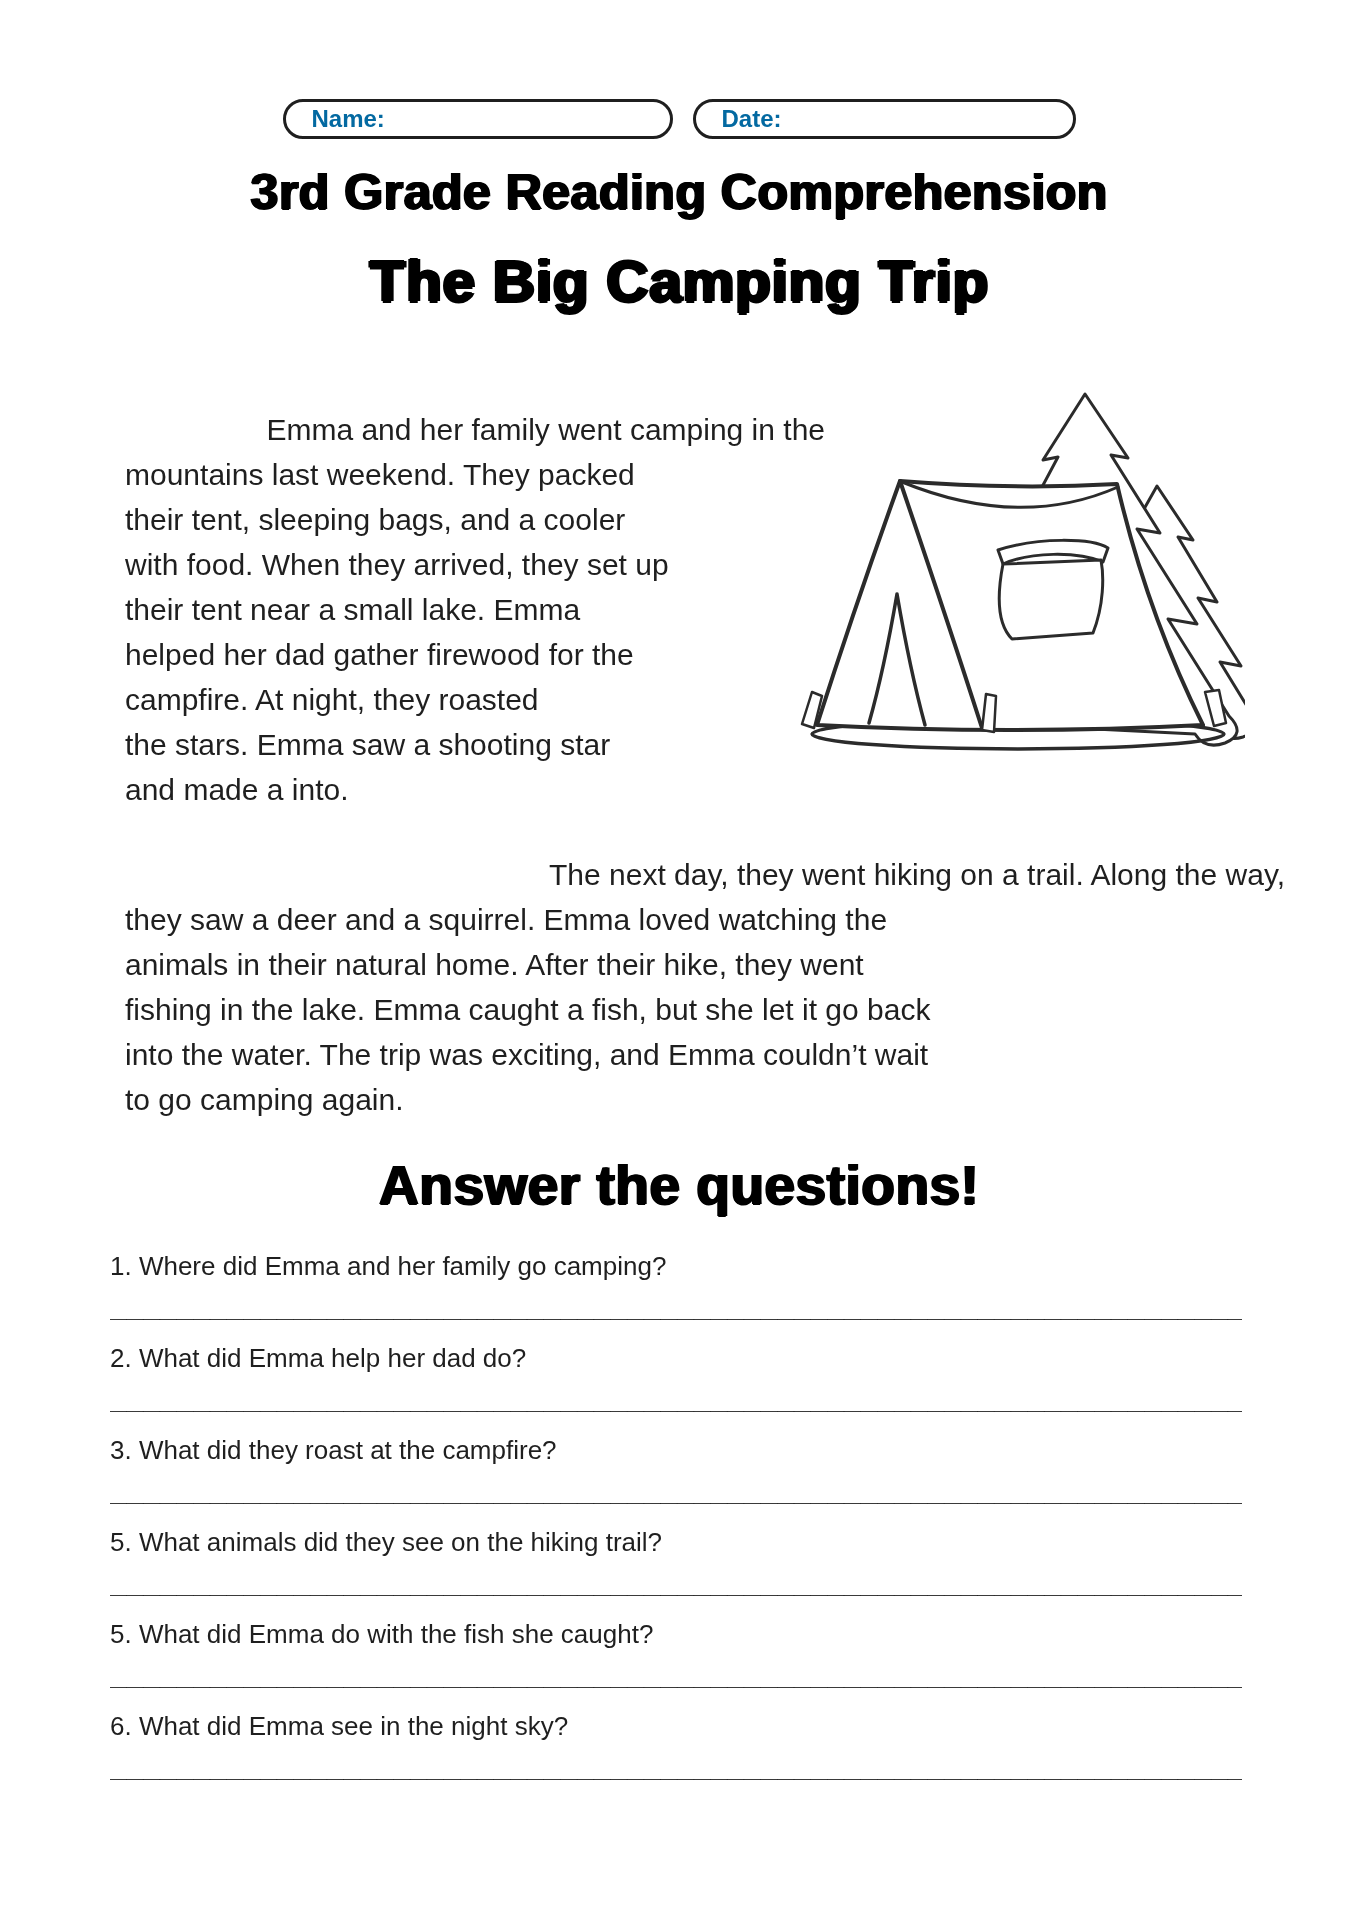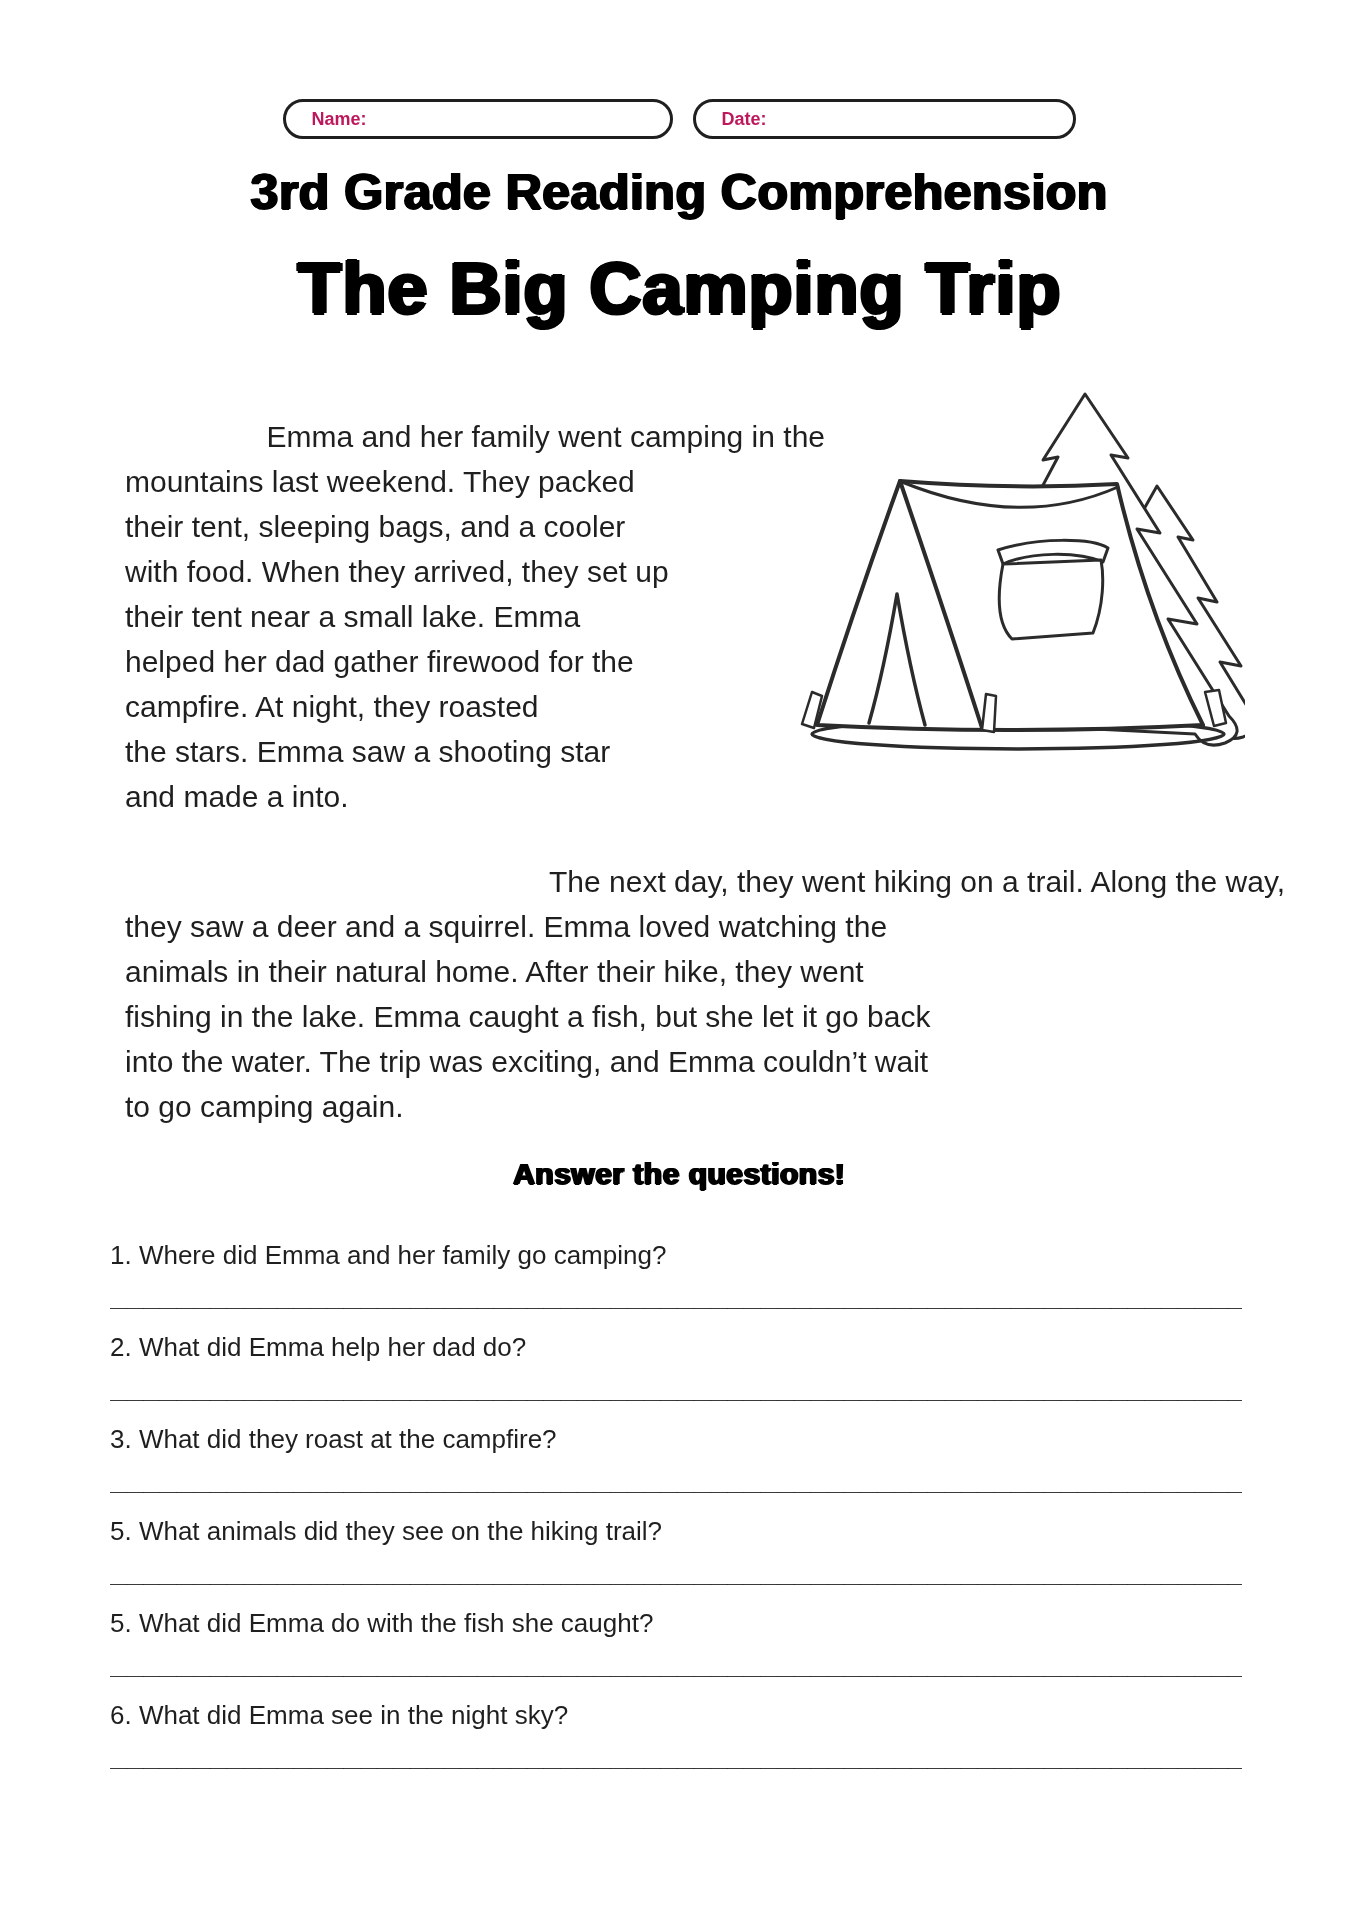--- a/index.html
+++ b/index.html
@@ -15,59 +15,59 @@
   }
   
   .pills-row{
     display:flex;justify-content:center;gap:20px;
     margin:0;padding-top:99px;
   }
   .pill{
     height:40px;border:3px solid #1f1f1f;border-radius:21px;
     box-sizing:border-box;background:#fff;
     display:flex;align-items:center;
-    font-size:18px;font-weight:600;color:#be185d;
+    font-size:24px;font-weight:600;color:#0369a1;
     padding-left:26px;
   }
   .pill.name{width:390px;}
   .pill.date{width:383px;}
 
   
   .cartoon{
     font-weight:700;color:#000;text-align:center;
     letter-spacing:0.5px;
   }
   .subtitle{
     margin-top:26px;
     font-size:50px;line-height:54px;
     text-shadow:1.5px 0 #000,-1px 0 #000,0 1px #000;
     text-align:center;
   }
   .title{
-    margin-top:19px;
-    font-size:72px;line-height:100px;
+    margin-top:12px;
+    font-size:58px;line-height:100px;
     letter-spacing:1px;
     text-shadow:2.5px 0 #000,-1.5px 0 #000,0 2px #000,0 -1px #000;
   }
 
   
   .story{position:relative;}
   .para{margin-left:125px;font-size:30px;line-height:45px;color:#1f1f1f;}
   .para .line{white-space:nowrap;}
   .para .indent{text-indent:75px;text-align:right;}
   .p1{margin-top:76px;width:700px;}
   .p2{margin-top:40px;width:1160px;}
 
   
   .tent-wrap{position:absolute;left:795px;top:378px;width:450px;height:385px;}
 
   
   .q-heading{
-    margin-top:20px;
-    font-size:30px;line-height:50px;
+    margin-top:38px;
+    font-size:55px;line-height:50px;
     text-shadow:1.5px 0 #000,-1px 0 #000,0 1px #000;
   }
   .questions{margin-top:36px;margin-left:110px;width:1132px;}
   .question{height:92px;}
   .q-text{font-size:26px;line-height:40px;color:#1f1f1f;white-space:nowrap;}
   .blank{
     height:34px;overflow:hidden;white-space:nowrap;
     font-size:30px;line-height:30px;color:#222;
     display:flex;align-items:flex-end;
     letter-spacing:0;

